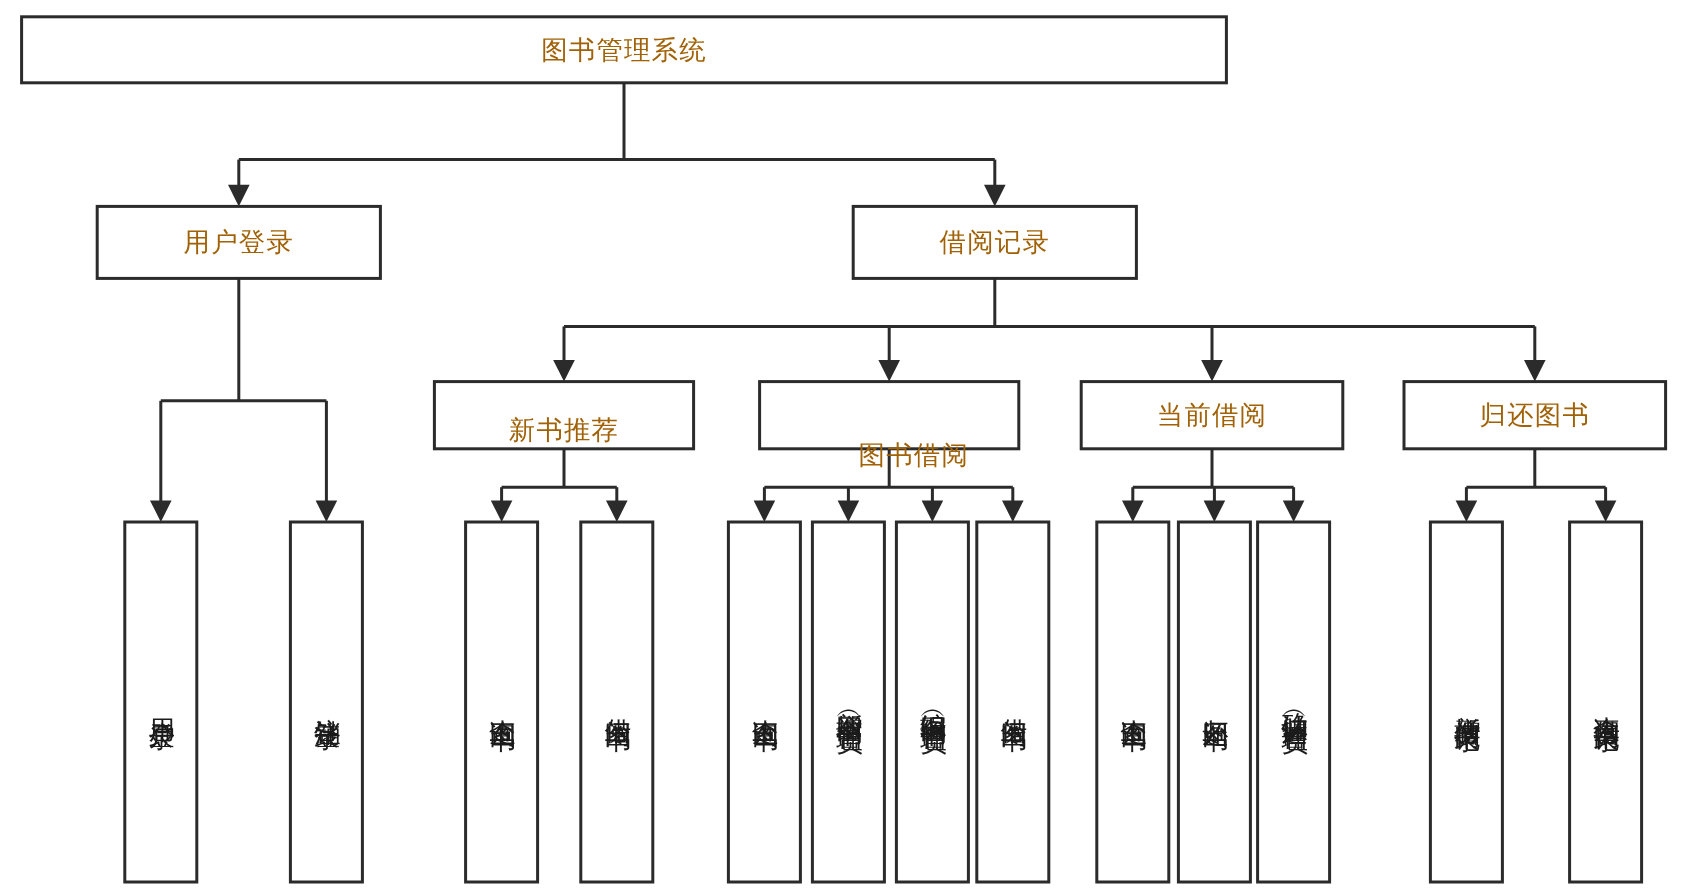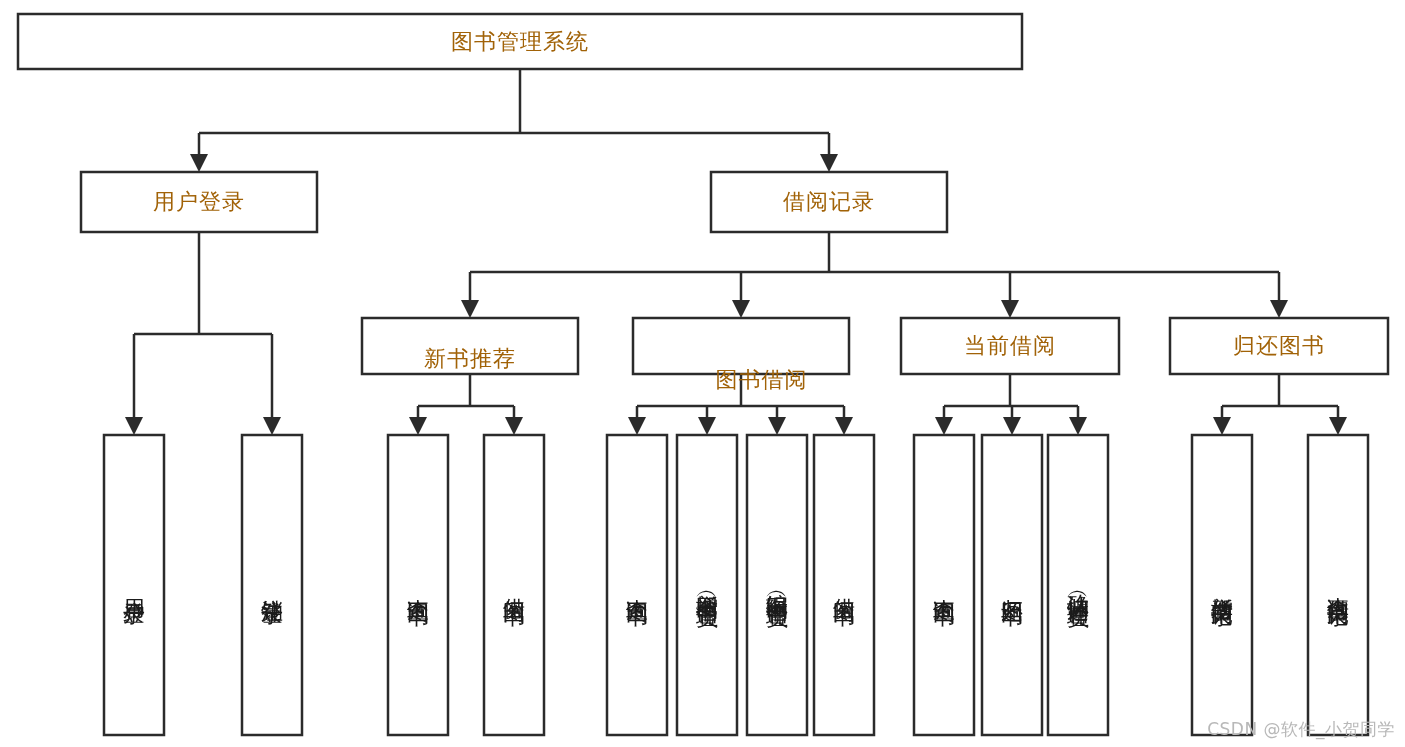--- a/index.html
+++ b/index.html
@@ -222,14 +222,13 @@
       <div class="vtext-wrap" style="left: 1048px; top: 435px; width: 60px; height: 300px;">
         <span class="vtext">确认归还（管理员）</span>
       </div>
       <div class="vtext-wrap" style="left: 1192px; top: 435px; width: 60px; height: 300px;">
         <span class="vtext">新增借阅记录</span>
       </div>
       <div class="vtext-wrap" style="left: 1308px; top: 435px; width: 60px; height: 300px;">
         <span class="vtext">查询借阅记录</span>
       </div>
     </div>
-  <div id="watermark">CSDN @软件_小贺同学</div>
 </div>
 
 </body></html>

